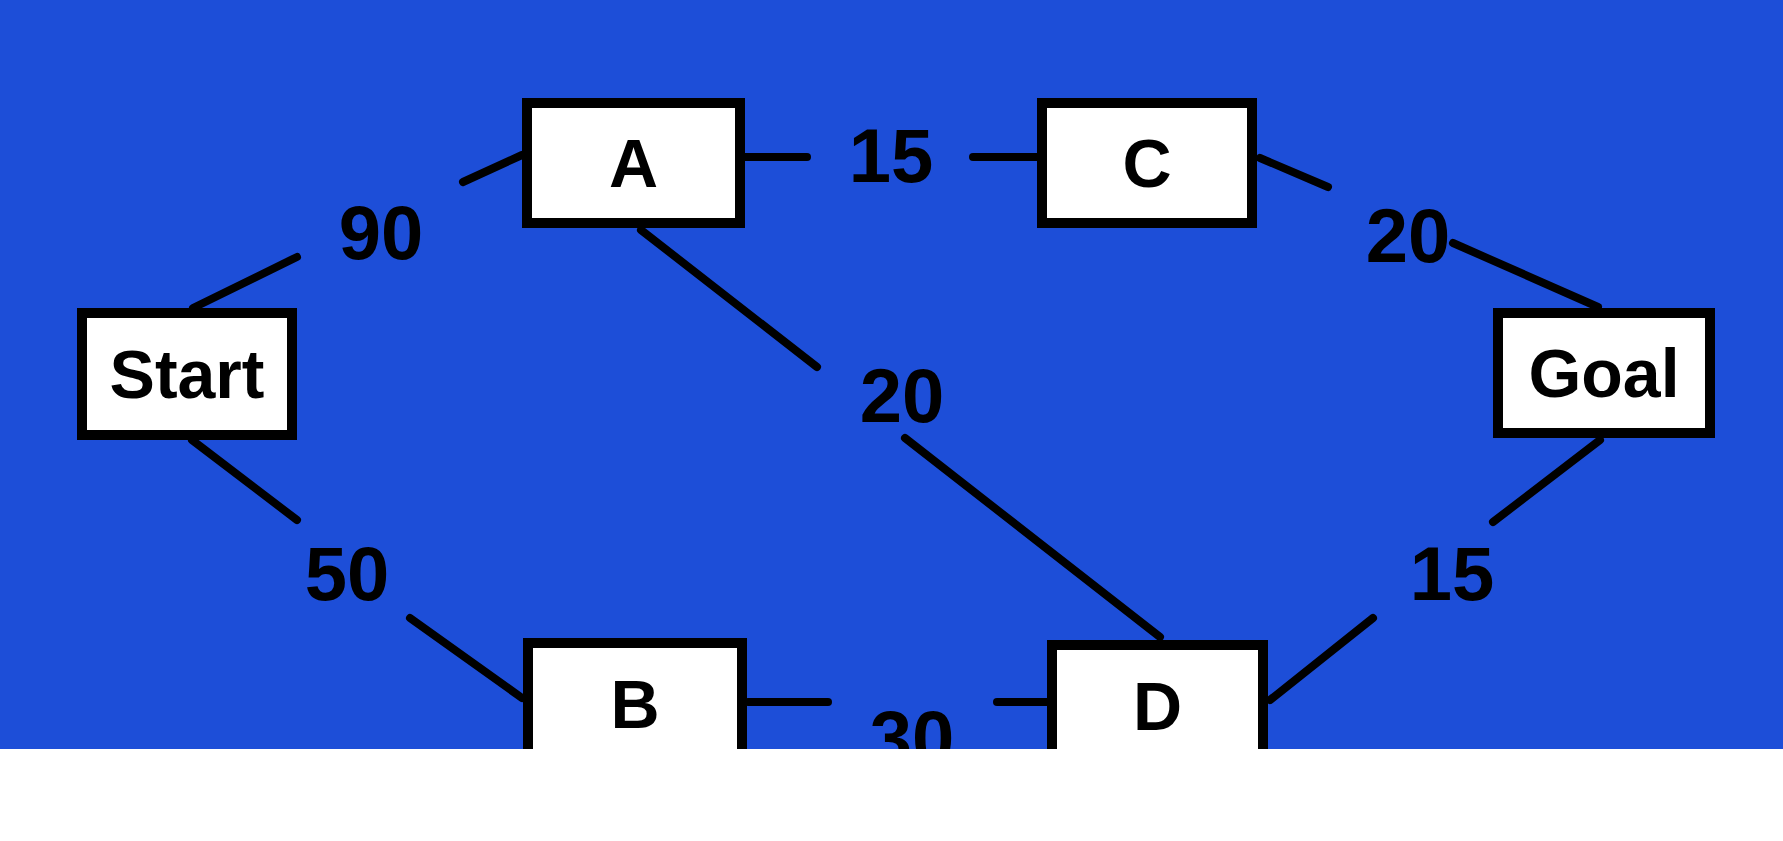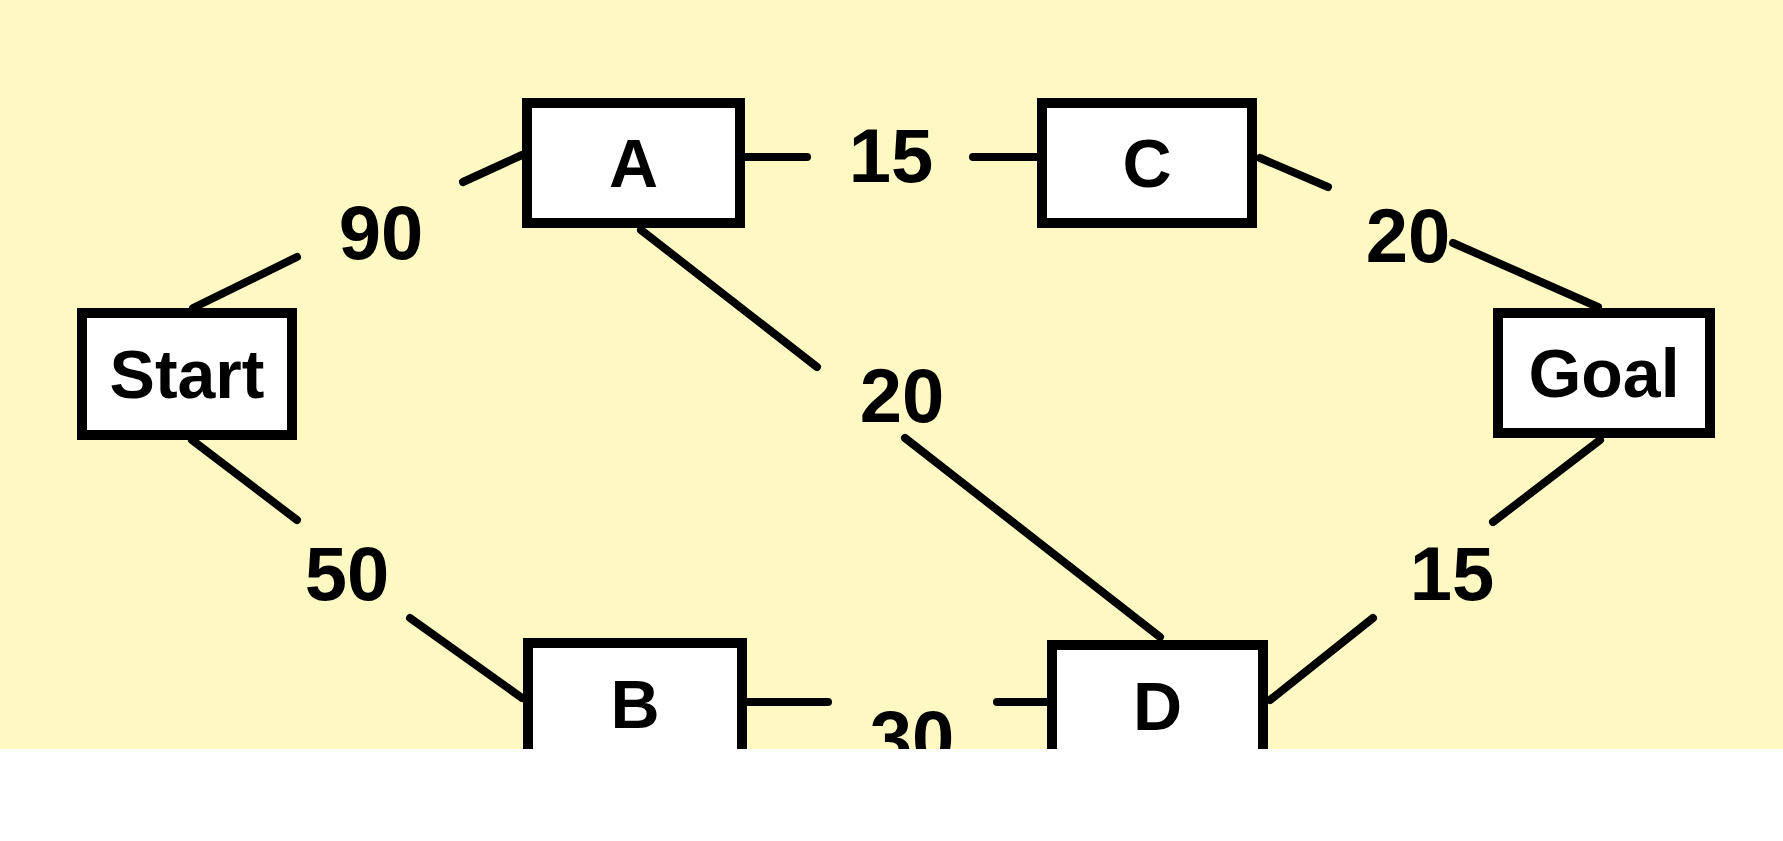--- a/index.html
+++ b/index.html
@@ -4,21 +4,21 @@
 <style>
   html, body {
     margin: 0;
     padding: 0;
     background: #ffffff;
   }
   .canvas-wrap {
     position: relative;
     width: 1783px;
     height: 749px;
-    background: #fef9c3;
+    background: #1d4ed8;
     overflow: hidden;
     font-family: "Liberation Sans", "DejaVu Sans", sans-serif;
   }
   svg {
     display: block;
     width: 1783px;
     height: 841px;
   }
   .node-box {
     fill: #ffffff;

